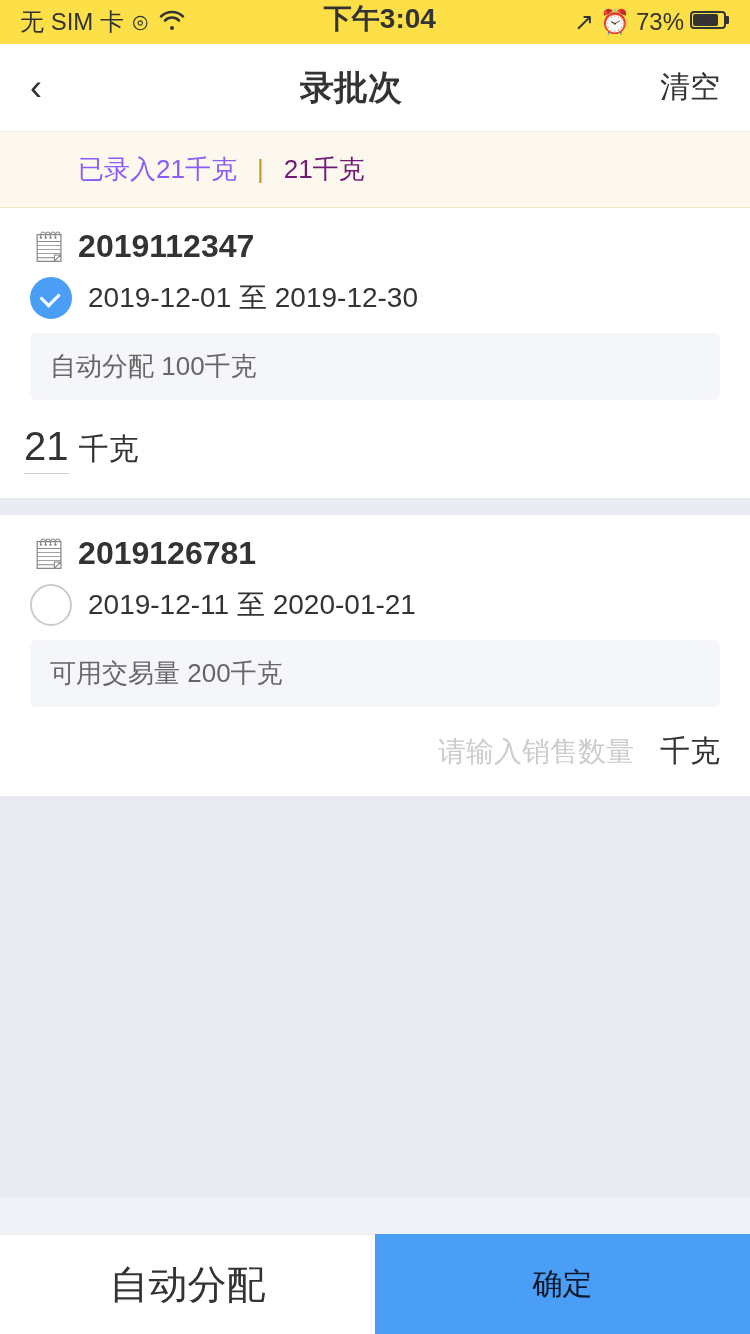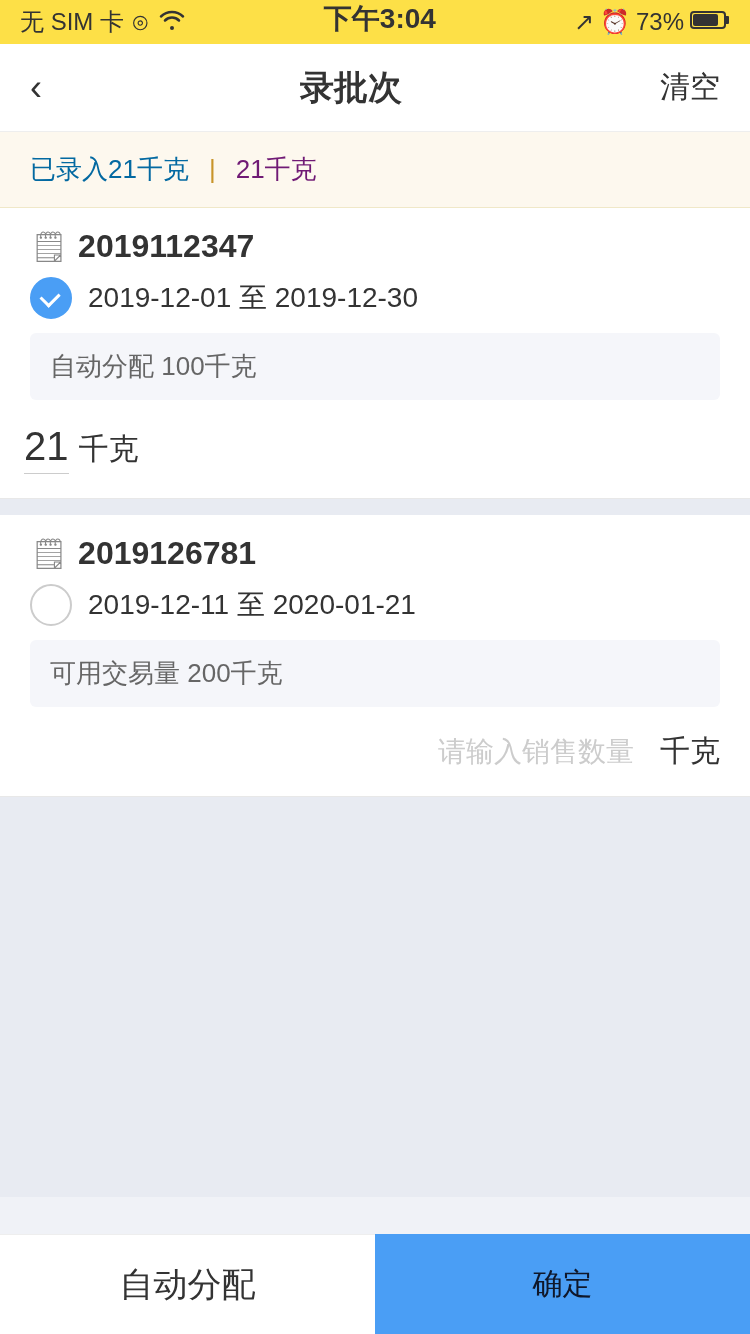--- a/index.html
+++ b/index.html
@@ -43,21 +43,21 @@
 
     
     .summary-bar {
       background: #fdf8ee;
       padding: 20px 30px;
       display: flex;
       align-items: center;
       gap: 20px;
       border-bottom: 1px solid #f0e8c8;
     }
-    .summary-label { color: #0369a1; font-size: 26px; }
+    .summary-label { color: #8b5cf6; font-size: 26px; margin-left: 48px; }
     .summary-divider { color: #c8952a; font-size: 26px; }
     .summary-value { color: #701a75; font-size: 26px; }
 
     
     .batch-item {
       background: #fff;
       padding: 20px 30px 0 30px;
       margin-bottom: 0;
     }
 
@@ -187,21 +187,21 @@
       display: flex;
       position: fixed;
       bottom: 0;
       width: 750px;
       height: 100px;
     }
     .btn-auto {
       flex: 1;
       background: #fff;
       border: none;
-      font-size: 34px;
+      font-size: 39px;
       color: #333;
       display: flex;
       align-items: center;
       justify-content: center;
       border-top: 1px solid #eee;
     }
     .btn-confirm {
       flex: 1;
       background: #4a9ef5;
       border: none;

